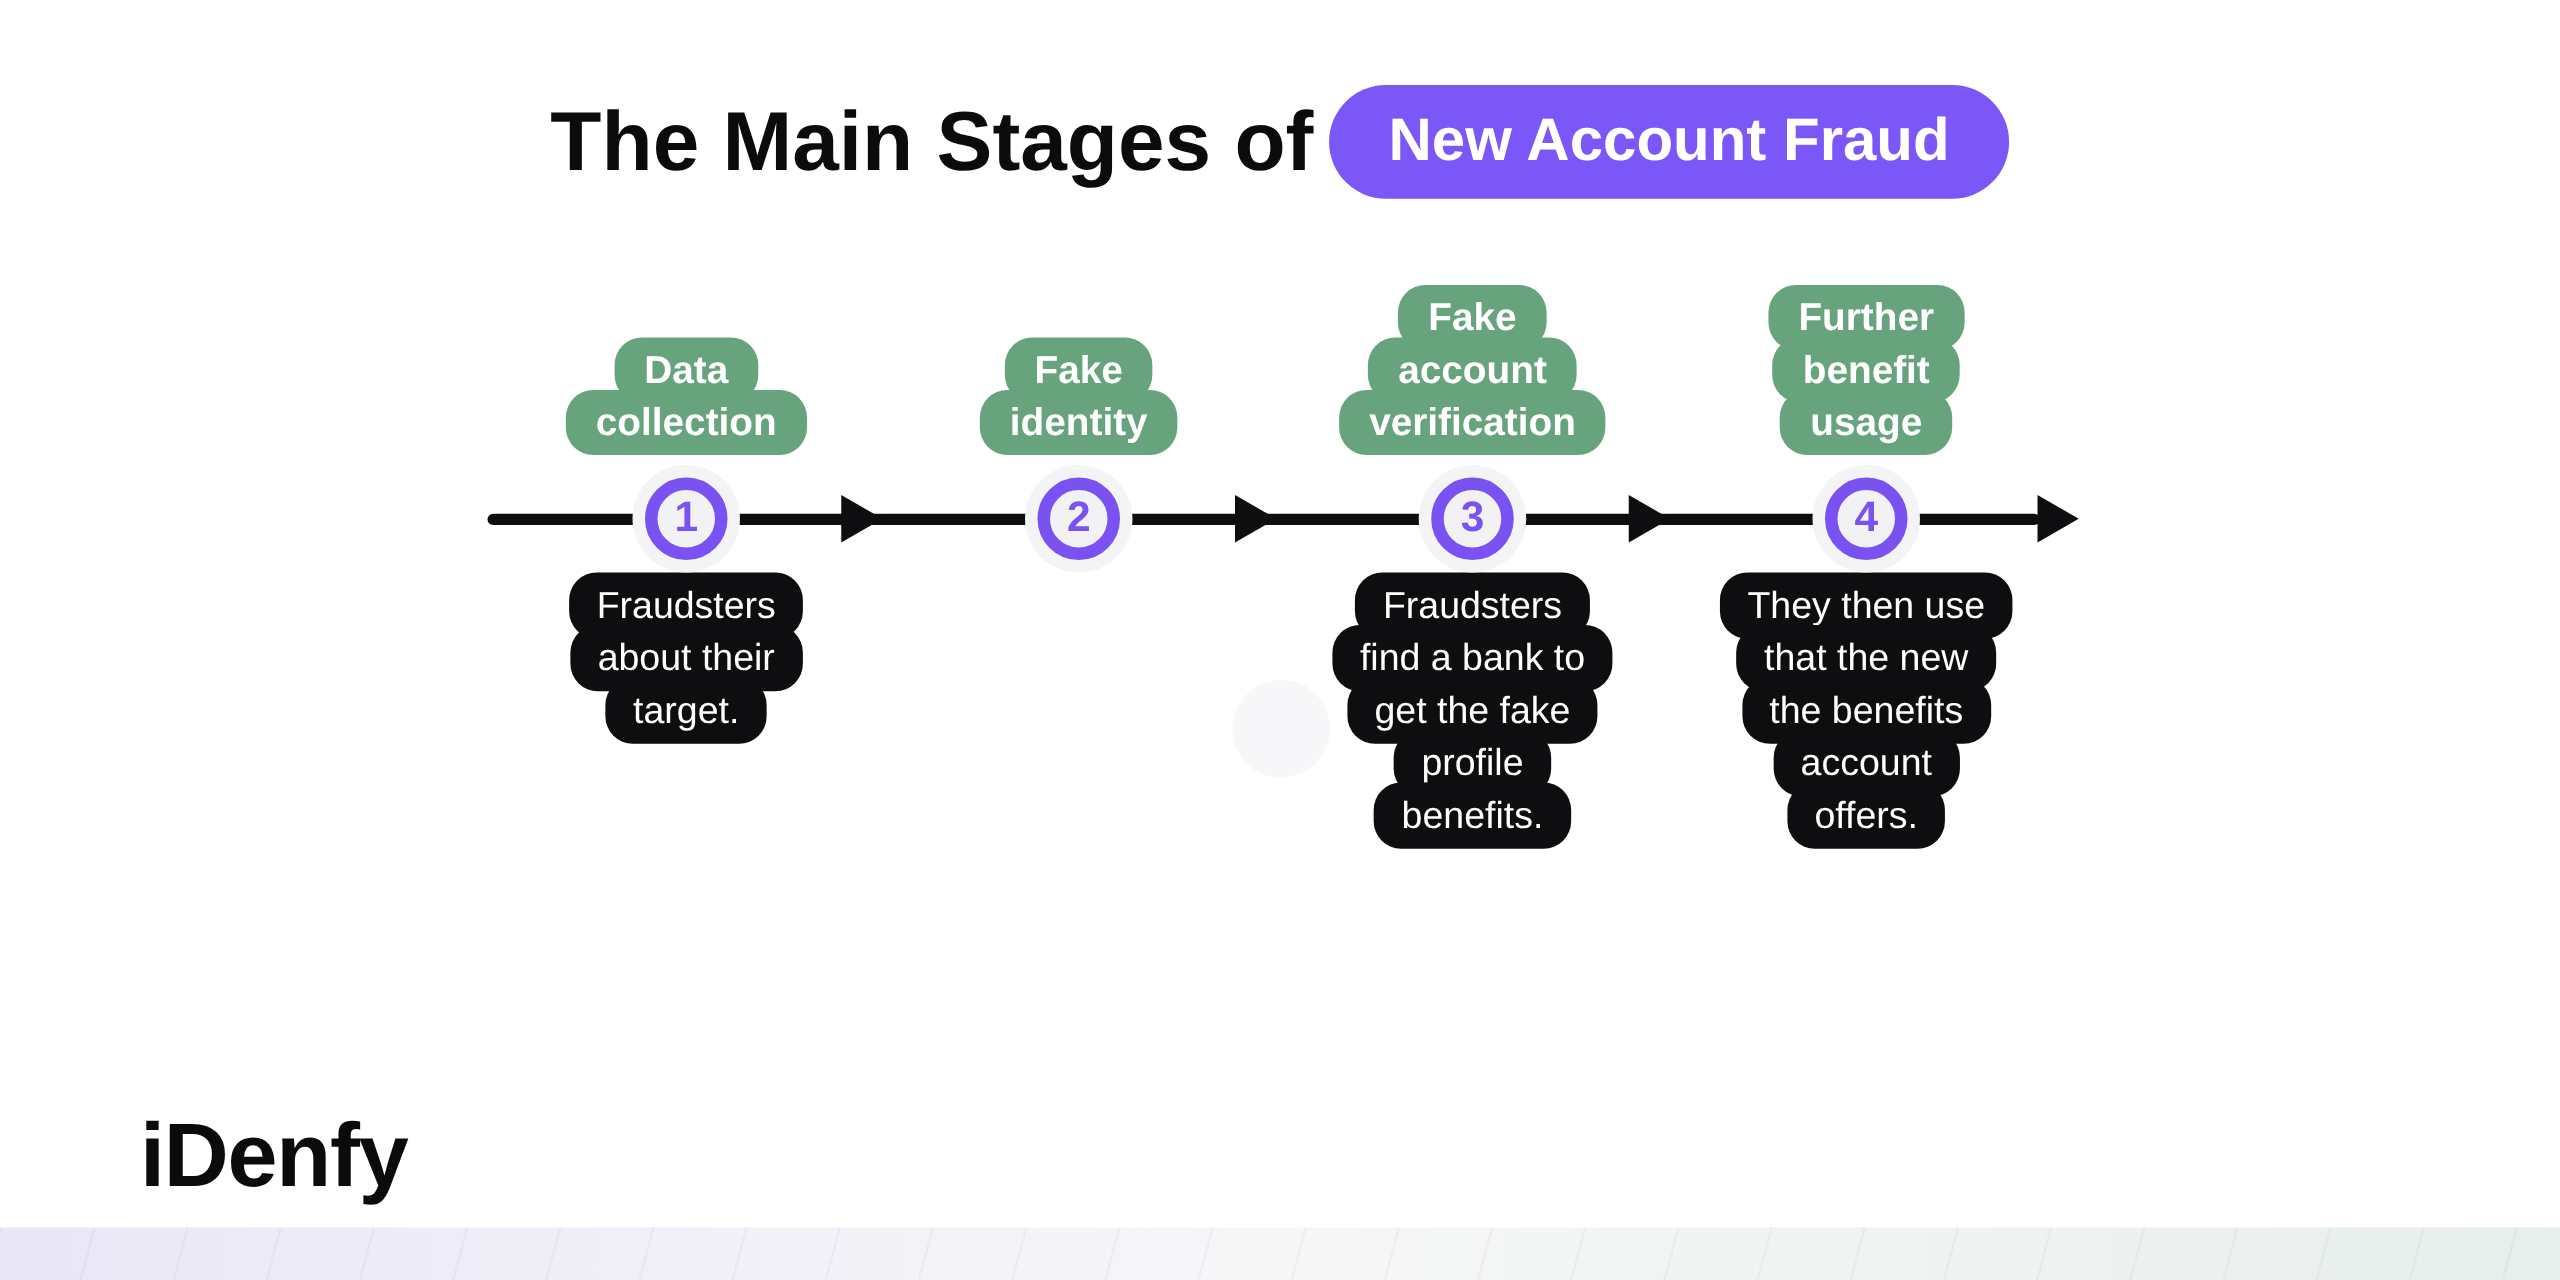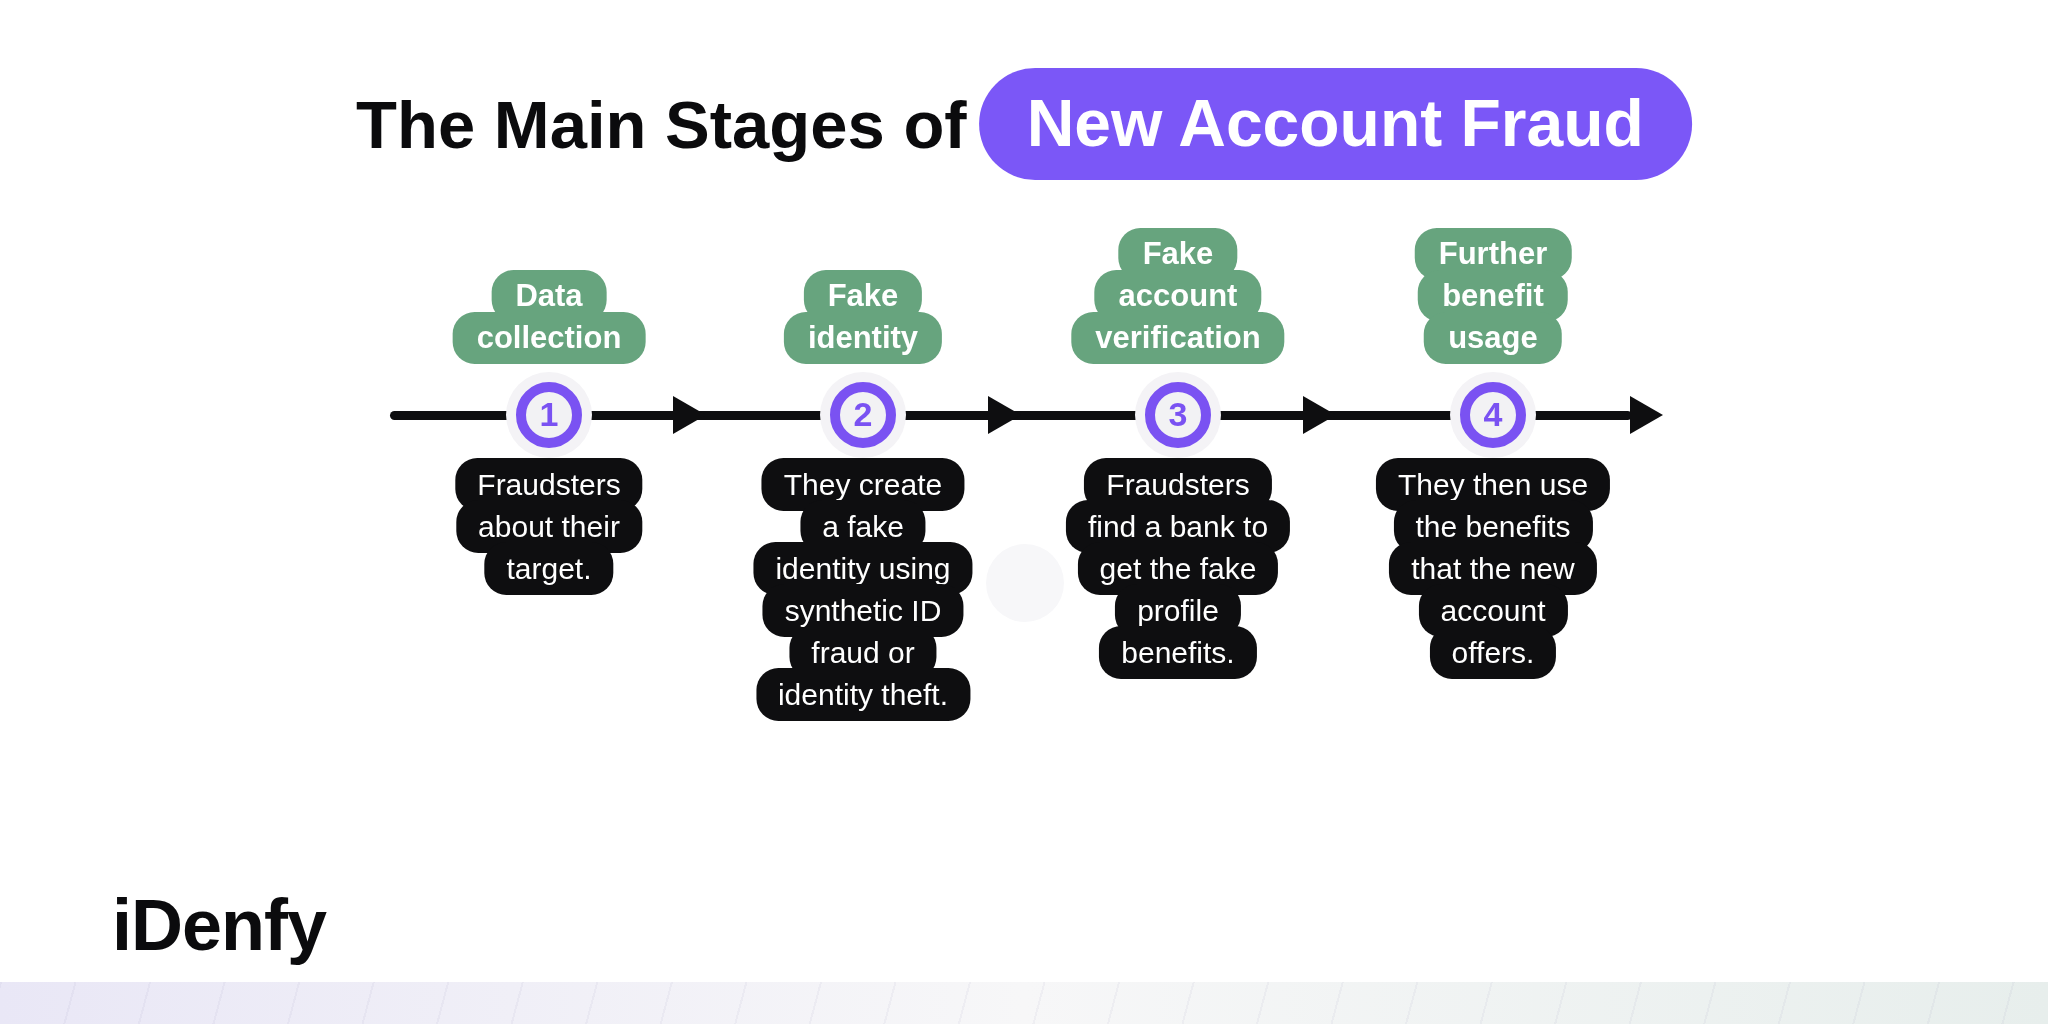--- a/index.html
+++ b/index.html
@@ -34,21 +34,21 @@
   }
   .title-prefix{
     font-size:67px;
     font-weight:800;
     color:#0B0B0D;
     letter-spacing:0px;
   }
   .title-pill{
     background:var(--accent-purple);
     color:#ffffff;
-    font-size:66px;
+    font-size:48px;
     font-weight:800;
     padding:17px 48px 19px 48px;
     border-radius:56px;
   }
 
   
   .timeline-line{
     position:absolute;
     left:390px;top:411px;
     width:1242px;height:9px;
@@ -209,28 +209,20 @@
   <div class="stage s2">
     <div class="green-label">
       <span class="gline">Fake</span>
       <span class="gline">identity</span>
     </div>
     <div class="node">
       <div class="ring">
         <span class="num">2</span>
       </div>
     </div>
-    <div class="bubble">
-      <span class="bline">They create</span>
-      <span class="bline">a fake</span>
-      <span class="bline">identity using</span>
-      <span class="bline">synthetic ID</span>
-      <span class="bline">fraud or</span>
-      <span class="bline">identity theft.</span>
-    </div>
   </div>
 
   <div class="stage s3">
     <div class="green-label">
       <span class="gline">Fake</span>
       <span class="gline">account</span>
       <span class="gline">verification</span>
     </div>
     <div class="node">
       <div class="ring">
@@ -252,22 +244,22 @@
       <span class="gline">benefit</span>
       <span class="gline">usage</span>
     </div>
     <div class="node">
       <div class="ring">
         <span class="num">4</span>
       </div>
     </div>
     <div class="bubble">
       <span class="bline">They then use</span>
+      <span class="bline">that the new</span>
       <span class="bline">the benefits</span>
-      <span class="bline">that the new</span>
       <span class="bline">account</span>
       <span class="bline">offers.</span>
     </div>
   </div>
 
   <div class="logo">iDenfy</div>
 
   <div class="footer-strip"></div>
 
 </div>

